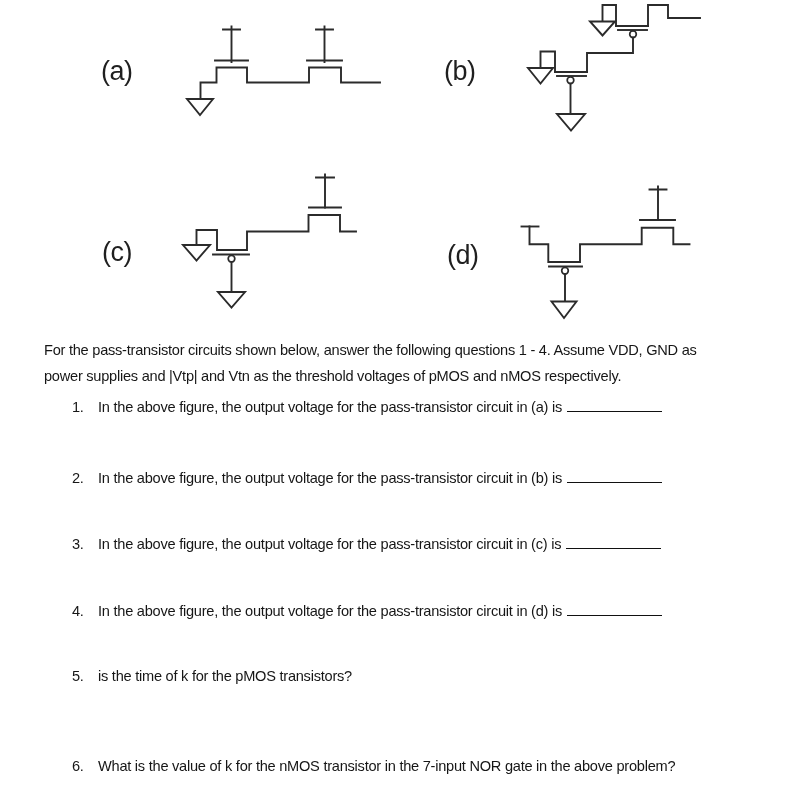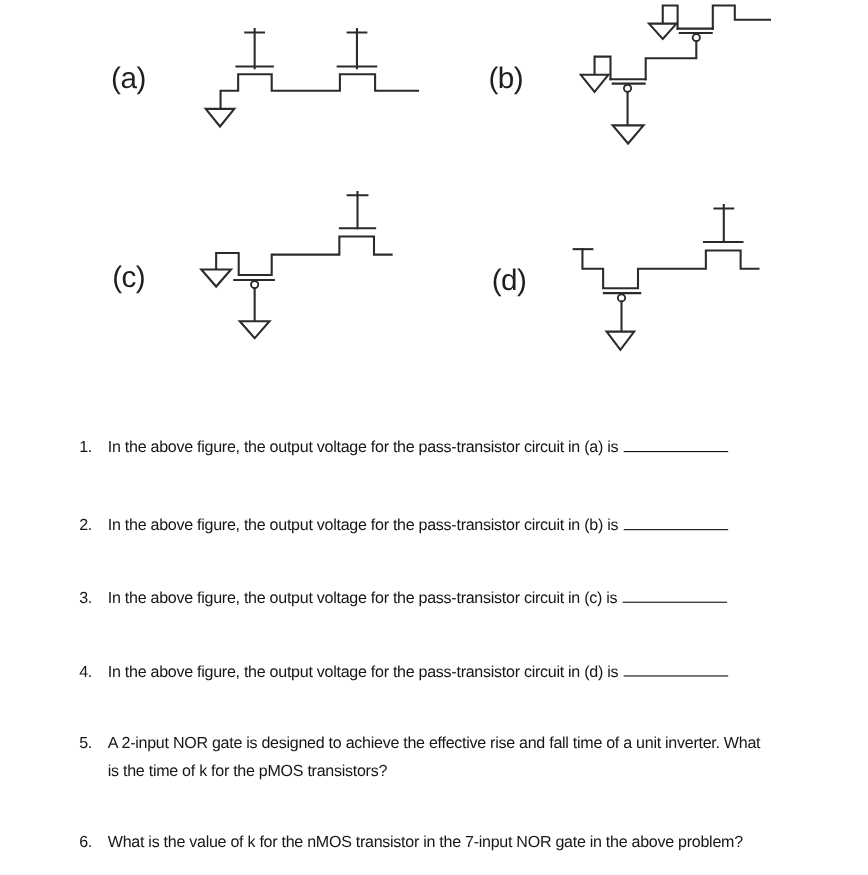--- a/index.html
+++ b/index.html
@@ -113,20 +113,24 @@
         <path d="M658 220 V186.5 M649.5 189.5 H666.5"></path>
       </g>
     </svg>
 
     <span class="fig-label a">(a)</span>
     <span class="fig-label b">(b)</span>
     <span class="fig-label c">(c)</span>
     <span class="fig-label d">(d)</span>
   </div>
 
+  <div class="intro">
+    <div>For the pass-transistor circuits shown below, answer the following questions 1 - 4. Assume VDD, GND as</div>
+    <div>power supplies and |Vtp| and Vtn as the threshold voltages of pMOS and nMOS respectively.</div>
+  </div>
 
   <div class="q q1">
     <span class="qnum">1.</span>
     <span class="qtext"><span>In the above figure, the output voltage for the pass-transistor circuit in (a) is</span><span class="blank"></span></span>
   </div>
 
   <div class="q q2">
     <span class="qnum">2.</span>
     <span class="qtext"><span>In the above figure, the output voltage for the pass-transistor circuit in (b) is</span><span class="blank"></span></span>
   </div>
@@ -137,21 +141,20 @@
   </div>
 
   <div class="q q4">
     <span class="qnum">4.</span>
     <span class="qtext"><span>In the above figure, the output voltage for the pass-transistor circuit in (d) is</span><span class="blank"></span></span>
   </div>
 
   <div class="q q5">
     <span class="qnum">5.</span>
     <span class="qtext">
-      <div>A 2-input NOR gate is designed to achieve the effective rise and fall time of a unit inverter. What</div>
       <div>is the time of k for the pMOS transistors?</div>
     </span>
   </div>
 
   <div class="q q6">
     <span class="qnum">6.</span>
     <span class="qtext"><span>What is the value of k for the nMOS transistor in the 7-input NOR gate in the above problem?</span></span>
   </div>
 
 </div>

